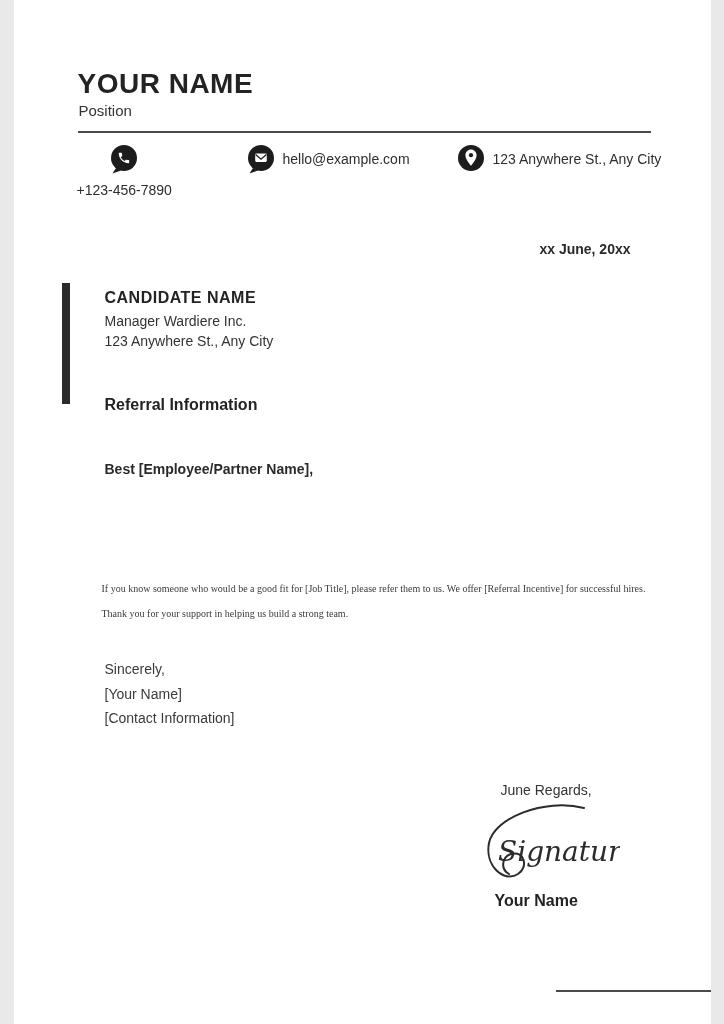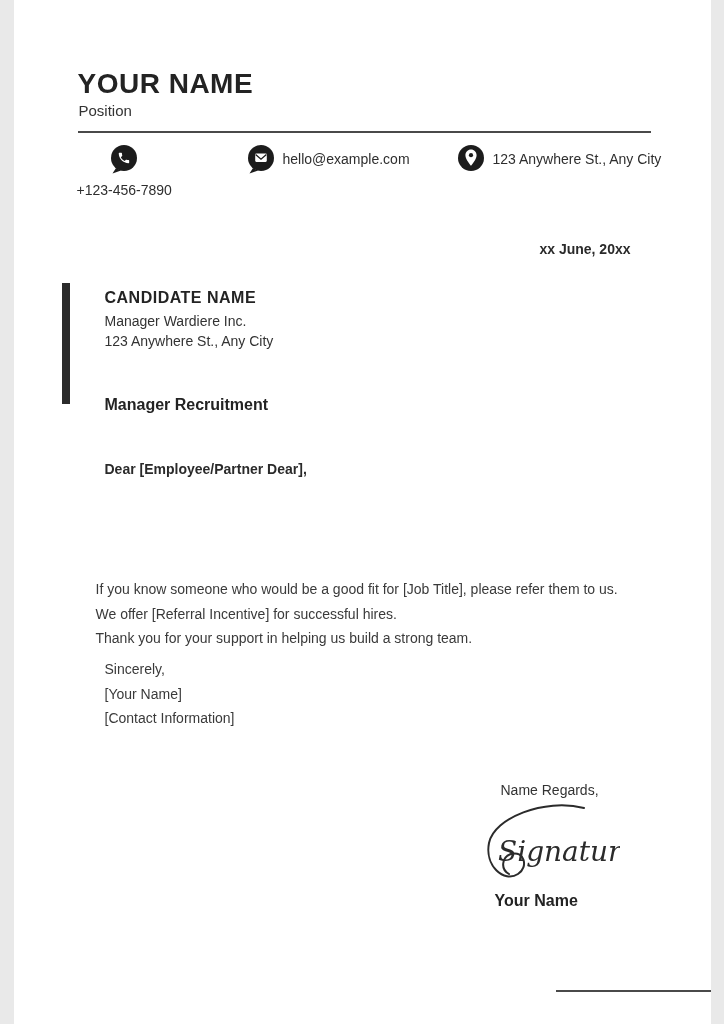--- a/index.html
+++ b/index.html
@@ -76,22 +76,22 @@
   
   .letter-salutation {
     position: absolute; left: 91px; top: 461px;
     font-size: 14px; font-weight: bold; color: #2a2a2a;
   }
   .letter-para1 {
     position: absolute; left: 91px; top: 503px; width: 540px;
     font-size: 14px; line-height: 24.5px; color: #3a3a3a;
   }
   .letter-para2 {
-    position: absolute; left: 82px; top: 577px; width: 545px;
-    font-size: 14px; line-height: 24.5px; color: #3a3a3a;
+    position: absolute; left: 88px; top: 577px; width: 545px;
+    font-size: 10px; line-height: 24.5px; color: #3a3a3a; font-family: Liberation Serif, serif;
   }
   .letter-para2 p { margin: 0; }
   .letter-closing {
     position: absolute; left: 91px; top: 657px;
     font-size: 14px; line-height: 24.7px; color: #3a3a3a;
   }
 
   
   .sig-regards {
     position: absolute; left: 487px; top: 782px;
@@ -155,34 +155,34 @@
     <span>123 Anywhere St., Any City</span>
   </div>
 
   <div class="letter-date">xx June, 20xx</div>
 
   <div class="accent-bar"></div>
   <div class="recipient-name">CANDIDATE NAME</div>
   <div class="recipient-company">Manager Wardiere Inc.</div>
   <div class="recipient-address">123 Anywhere St., Any City</div>
 
-  <div class="letter-subject">Manager Recruitment</div>
+  <div class="letter-subject">Referral Information</div>
 
-  <div class="letter-salutation">Dear [Employee/Partner Dear],</div>
+  <div class="letter-salutation">Best [Employee/Partner Name],</div>
   <div class="letter-para2">
     <p>If you know someone who would be a good fit for [Job Title], please refer them to us. We offer [Referral Incentive] for successful hires.</p>
     <p>Thank you for your support in helping us build a strong team.</p>
   </div>
   <div class="letter-closing">
     <div>Sincerely,</div>
     <div>[Your Name]</div>
     <div>[Contact Information]</div>
   </div>
 
-  <div class="sig-regards">Name Regards,</div>
+  <div class="sig-regards">June Regards,</div>
   <div class="sig-script">
     <svg width="140" height="92" viewBox="0 0 140 92">
       <path d="M104 10 C 64 0, 14 20, 9 45 C 4.5 68, 24 85, 38 76 C 49 69, 44 52, 31 56 C 22 59, 20 71, 29 76" fill="none" stroke="#2b2b2b" stroke-width="2" stroke-linecap="round"></path>
       <text x="18" y="63" font-family="DejaVu Serif, serif" font-style="italic" font-size="28" fill="#2b2b2b">Signature</text>
     </svg>
   </div>
   <div class="sig-name">Your Name</div>
 
   <div class="footer-rule"></div>
 

